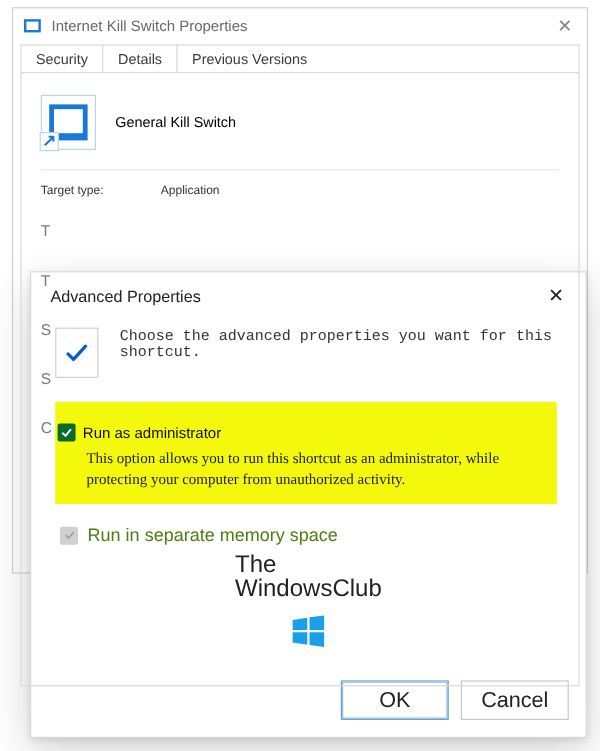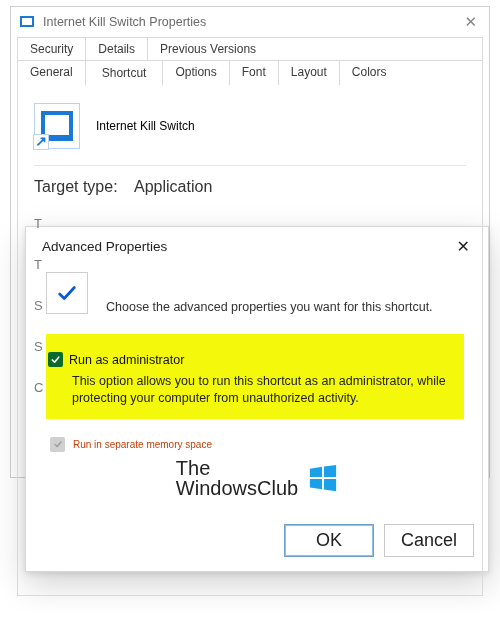--- a/index.html
+++ b/index.html
@@ -100,21 +100,21 @@
   }
   .big-icon .inner::after{
     content:"";position:absolute; inset:4px 4px 6px 4px;
     background:#fff;
   }
   .big-icon .arrow{
     position:absolute;left:-2px;bottom:-2px;color:#1a78d6;font-size:14px;font-weight:bold;
     background:#fff;border:1px solid #b7d4f3;width:14px;height:14px;line-height:12px;text-align:center;
   }
   .hr { height:1px;background:#e5e5e5;margin:4px 0 12px 0; }
-  .prop-line { display:flex; gap:10px; font-size:16px; color:#333; margin-bottom:20px;}
+  .prop-line { display:flex; gap:10px; font-size:10px; color:#333; margin-bottom:20px;}
   .prop-label { width: 90px; }
   .faded-letter { color:#7a7a7a; font-size:13px; margin-bottom: 26px; }
 
   
   .parent-footer {
     position: absolute;
     right: 8px; bottom: 8px;
     display: flex; gap: 8px;
   }
   .btn {
@@ -142,51 +142,52 @@
   .dialog .dlg-titlebar{
     display:flex;align-items:center;
     padding: 10px 14px 6px 16px;
     font-size: 13.5px;
     color:#222;
   }
   .dlg-titlebar .spacer{flex:1;}
   .dlg-close{font-size:16px;color:#222;padding:0 4px;}
   .dlg-body{ padding: 10px 20px 14px 20px; }
   .dlg-row1{
-    display:flex;align-items:flex-end;gap:18px;margin-bottom:20px;
+    display:flex;align-items:flex-start;gap:18px;margin-bottom:20px;font-family:Liberation Mono, monospace;
   }
   .check-outline{
     width:40px;height:40px;border:1px solid #cfcfcf;display:flex;align-items:center;justify-content:center;
   }
   .check-outline svg{width:22px;height:22px;}
   .intro-text{font-size:12.5px;color:#333;}
 
   .highlight-block{
     background: #f4f90c;
     padding: 18px 10px 12px 2px;
     margin: 0 4px 18px 0;
   }
   .admin-line{display:flex;align-items:center;gap:6px;font-size:12.5px;color:#111;margin-bottom:6px;}
   .admin-check{
     width:15px;height:15px;background:#0b6b2b;display:flex;align-items:center;justify-content:center;border-radius:2px;
   }
   .admin-check svg{width:11px;height:11px;}
-  .admin-desc{font-size:12.5px;color:#222;line-height:1.35;padding-left:24px;}
-
-  .mem-line{display:flex;align-items:center;gap:8px;font-size:10px;color:#c2410c;margin: 0 0 6px 4px;}
+  .admin-desc{font-size:12.5px;color:#222;line-height:1.35;padding-left:24px;font-family:Liberation Serif, serif;}
+
+  .mem-line{display:flex;align-items:center;gap:8px;font-size:15px;color:#4d7c0f;margin: 0 0 6px 4px;}
   .disabled-box{
     width:15px;height:15px;background:#d0d0d0;border-radius:2px;display:flex;align-items:center;justify-content:center;
   }
   .disabled-box svg{width:10px;height:10px;opacity:.55;}
 
   .watermark{
     display:flex;align-items:center;gap:10px;justify-content:center;
     font-family: "Segoe UI", Arial, sans-serif;
     color:#222;
     margin: 6px 0 12px 0;
+    flex-direction: column;
   }
   .wm-text{display:flex;flex-direction:column;line-height:1.0;font-size:20px;}
   .wm-text .l1{font-weight:300;}
   .wm-text .l2{font-weight:400;}
   .wm-logo{width:30px;height:30px;}
   .dlg-footer{
     display:flex;gap:10px;justify-content:flex-end;padding: 0 14px 14px 0;
   }
   .dlg-footer .btn{ width:88px; padding:5px 0; }
   .dlg-footer .btn.primary{ border-color:#6d9fd2; box-shadow: inset 0 0 0 1px #8fbfe8; }
@@ -206,37 +207,29 @@
     <span class="spacer"></span>
     <span class="close-x">✕</span>
   </div>
 
   <div class="tabstrip">
     <div class="tabrow upper">
       <div class="tab">Security</div>
       <div class="tab">Details</div>
       <div class="tab" style="flex:1">Previous Versions</div>
     </div>
-    <div class="tabrow lower">
-      <div class="tab">General</div>
-      <div class="tab active">Shortcut</div>
-      <div class="tab">Options</div>
-      <div class="tab">Font</div>
-      <div class="tab">Layout</div>
-      <div class="tab" style="flex:1">Colors</div>
-    </div>
   </div>
 
   <div class="tabbody-border">
     <div class="shortcut-header">
       <div class="big-icon">
         <div class="inner"></div>
         <div class="arrow">↗</div>
       </div>
-      <span>Internet Kill Switch</span>
+      <span>General Kill Switch</span>
     </div>
     <div class="hr"></div>
     <div class="prop-line">
       <span class="prop-label">Target type:</span>
       <span>Application</span>
     </div>
 
     <div class="faded-letter">T</div>
     <div class="faded-letter">T</div>
     <div class="faded-letter">S</div>

